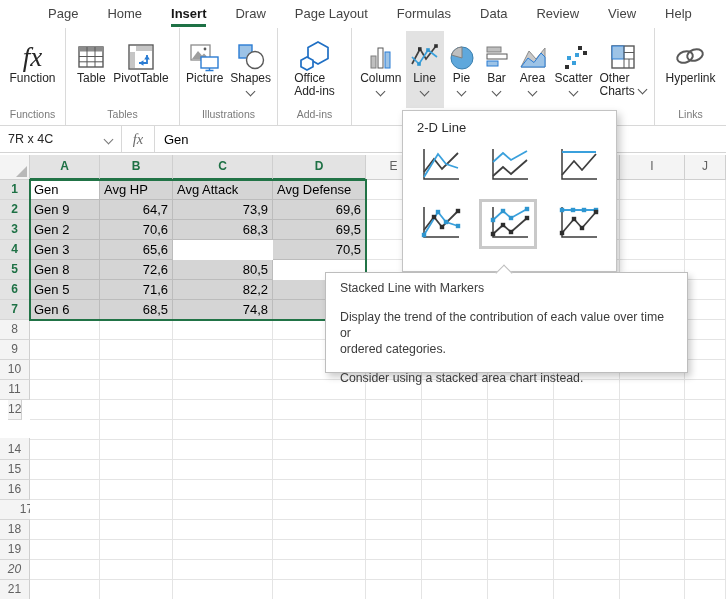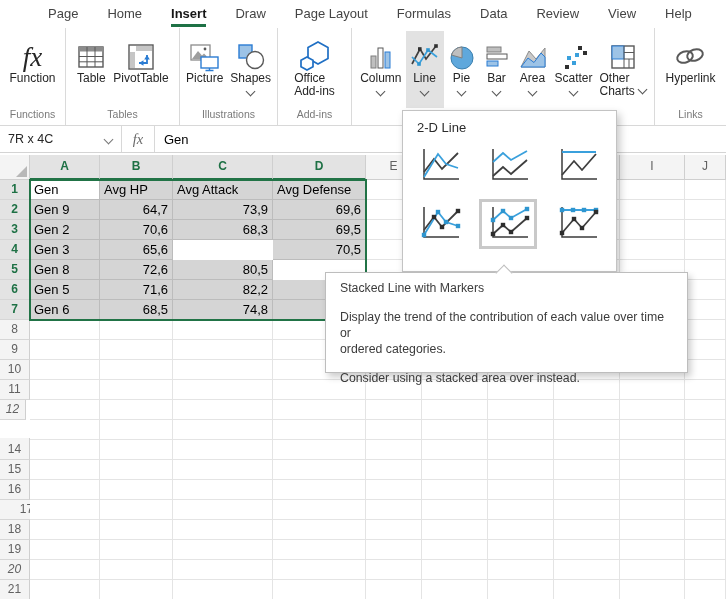--- a/index.html
+++ b/index.html
@@ -449,21 +449,21 @@
       <div class="cell" style="left: 30px; top: 225px; width: 70px; height: 20px;"></div>
       <div class="cell" style="left: 100px; top: 225px; width: 73px; height: 20px;"></div>
       <div class="cell" style="left: 173px; top: 225px; width: 100px; height: 20px;"></div>
       <div class="cell" style="left: 273px; top: 225px; width: 93px; height: 20px;"></div>
       <div class="cell" style="left: 366px; top: 225px; width: 56px; height: 20px;"></div>
       <div class="cell" style="left: 422px; top: 225px; width: 66px; height: 20px;"></div>
       <div class="cell" style="left: 488px; top: 225px; width: 66px; height: 20px;"></div>
       <div class="cell" style="left: 554px; top: 225px; width: 66px; height: 20px;"></div>
       <div class="cell" style="left: 620px; top: 225px; width: 65px; height: 20px;"></div>
       <div class="cell" style="left: 685px; top: 225px; width: 41px; height: 20px;"></div>
-      <div class="rh" style="left: 0px; top: 245px; width: 26px; height: 20px; font-style: italic;">12</div>
+      <div class="rh" style="left: 8px; top: 245px; width: 14px; height: 20px;">12</div>
       <div class="cell" style="left: 30px; top: 245px; width: 70px; height: 20px;"></div>
       <div class="cell" style="left: 100px; top: 245px; width: 73px; height: 20px;"></div>
       <div class="cell" style="left: 173px; top: 245px; width: 100px; height: 20px;"></div>
       <div class="cell" style="left: 273px; top: 245px; width: 93px; height: 20px;"></div>
       <div class="cell" style="left: 366px; top: 245px; width: 56px; height: 20px;"></div>
       <div class="cell" style="left: 422px; top: 245px; width: 66px; height: 20px;"></div>
       <div class="cell" style="left: 488px; top: 245px; width: 66px; height: 20px;"></div>
       <div class="cell" style="left: 554px; top: 245px; width: 66px; height: 20px;"></div>
       <div class="cell" style="left: 620px; top: 245px; width: 65px; height: 20px;"></div>
       <div class="cell" style="left: 685px; top: 245px; width: 41px; height: 20px;"></div>
@@ -639,16 +639,16 @@
     </div>
   </div>
 
   <div class="tooltip">
     <div class="tt-notch"></div>
     <div class="tt-title">Stacked Line with Markers</div>
     <div class="tt-body">
       <span>Display the trend of the contribution of each value over time or</span><br>
       <span>ordered categories.</span>
     </div>
-    <div class="tt-note">Consider using a stacked area over instead.</div>
+    <div class="tt-note">Consider using a stacked area chart instead.</div>
   </div>
 
 </div>
 
 </body></html>

